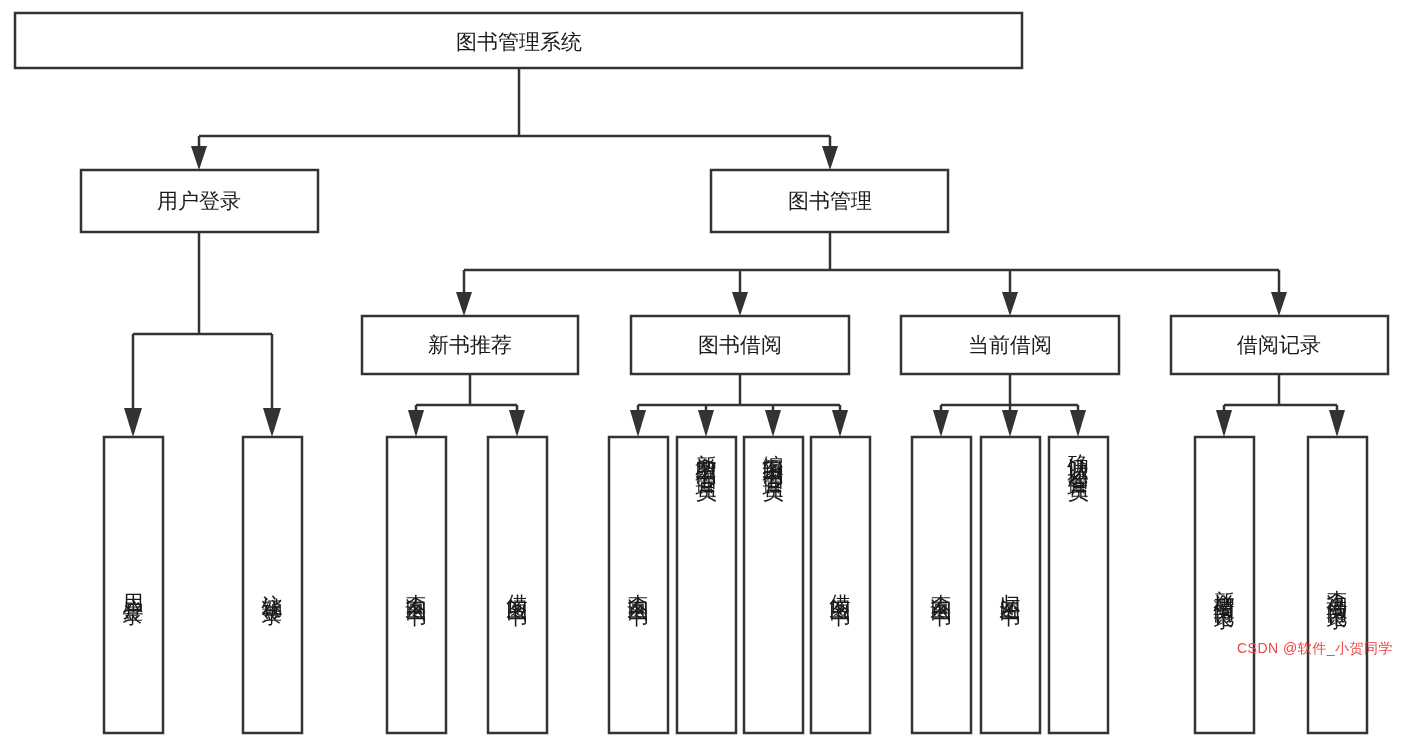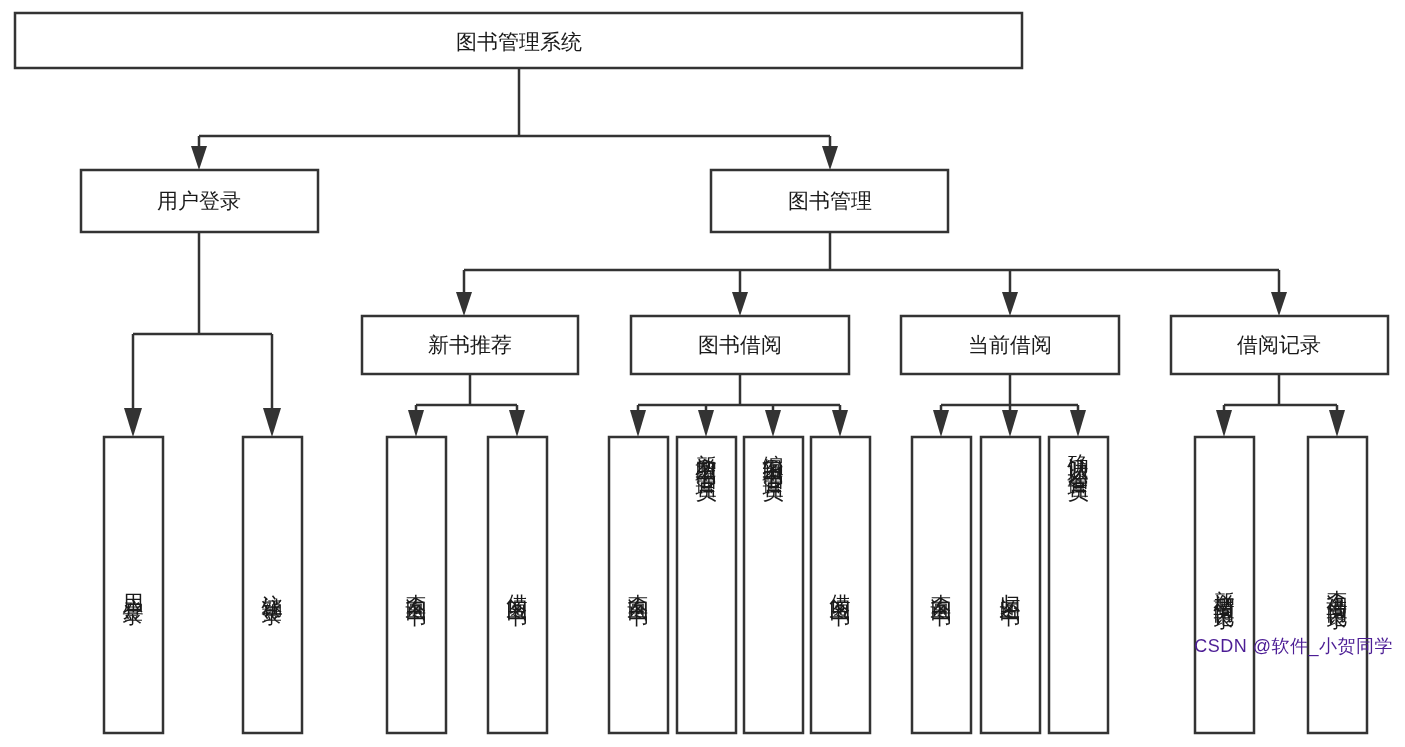--- a/index.html
+++ b/index.html
@@ -59,22 +59,22 @@
     line-height: 1;
     white-space: nowrap;
     text-align: center;
     pointer-events: none;
   }
   .watermark {
     position: absolute;
     right: 12px;
     bottom: 6px;
     font-family: "Liberation Sans", "DejaVu Sans", sans-serif;
-    font-size: 18px;
-    color: #4c1d95;
+    font-size: 14px;
+    color: #ef4444;
     letter-spacing: 0.5px;
     white-space: nowrap;
   }
 </style>
 </head>
 <body>
 
 <div id="diagram-root">
 
   <svg class="diagram-canvas" viewBox="0 0 1405 747">

